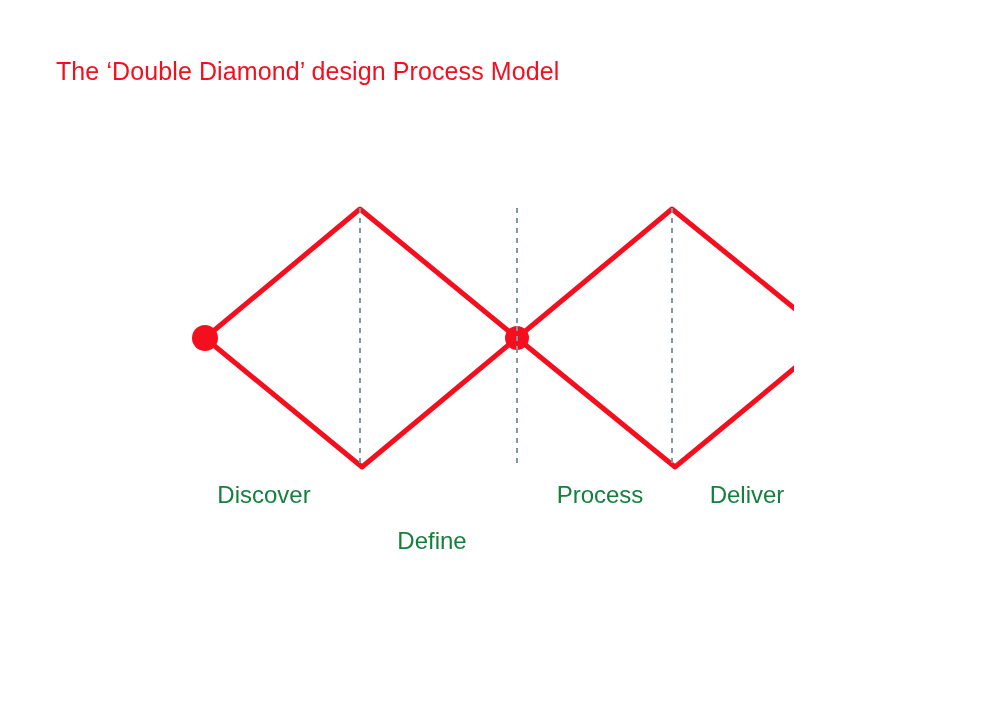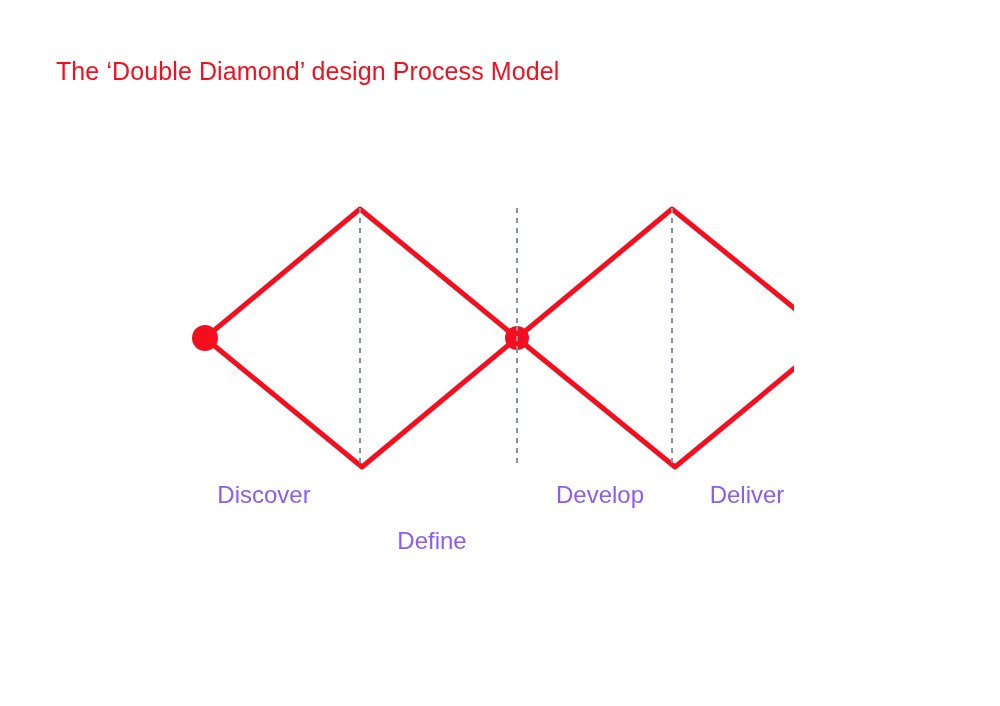--- a/index.html
+++ b/index.html
@@ -35,21 +35,21 @@
     left: 0;
     top: 0;
     width: 1000px;
     height: 706px;
     display: block;
   }
   .stage-label {
     position: absolute;
     font-size: 24px;
     line-height: 28px;
-    color: #8b5cf6;
+    color: #15803d;
     white-space: nowrap;
     transform: translateX(-50%);
     text-align: center;
   }
 </style>
 </head>
 <body>
 
 <div id="canvas">
 
@@ -69,17 +69,17 @@
     <circle cx="517" cy="338" r="12" fill="#F50F1E"></circle>
     <circle cx="831" cy="338" r="12" fill="#F50F1E"></circle>
 
     <line x1="517" y1="326" x2="517" y2="350" stroke="#8296A0" stroke-width="2" stroke-dasharray="5 5"></line>
   </svg>
 
   <div class="stage-label" style="left:264px; top:481px;">Discover</div>
 
   <div class="stage-label" style="left:432px; top:481px;margin-top:46px;">Define</div>
 
-  <div class="stage-label" style="left:600px; top:481px;">Develop</div>
+  <div class="stage-label" style="left:600px; top:481px;">Process</div>
 
   <div class="stage-label" style="left:747px; top:481px;">Deliver</div>
 
 </div>
 
 </body></html>

